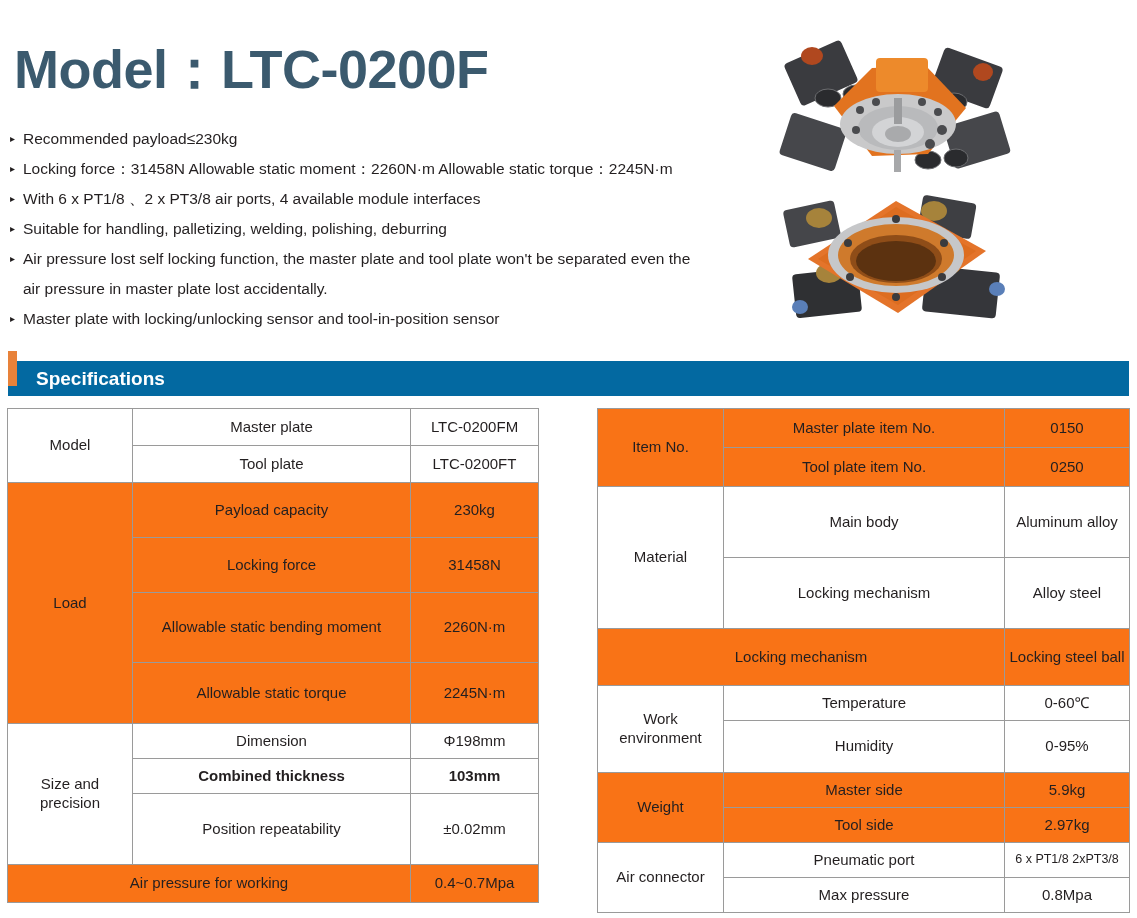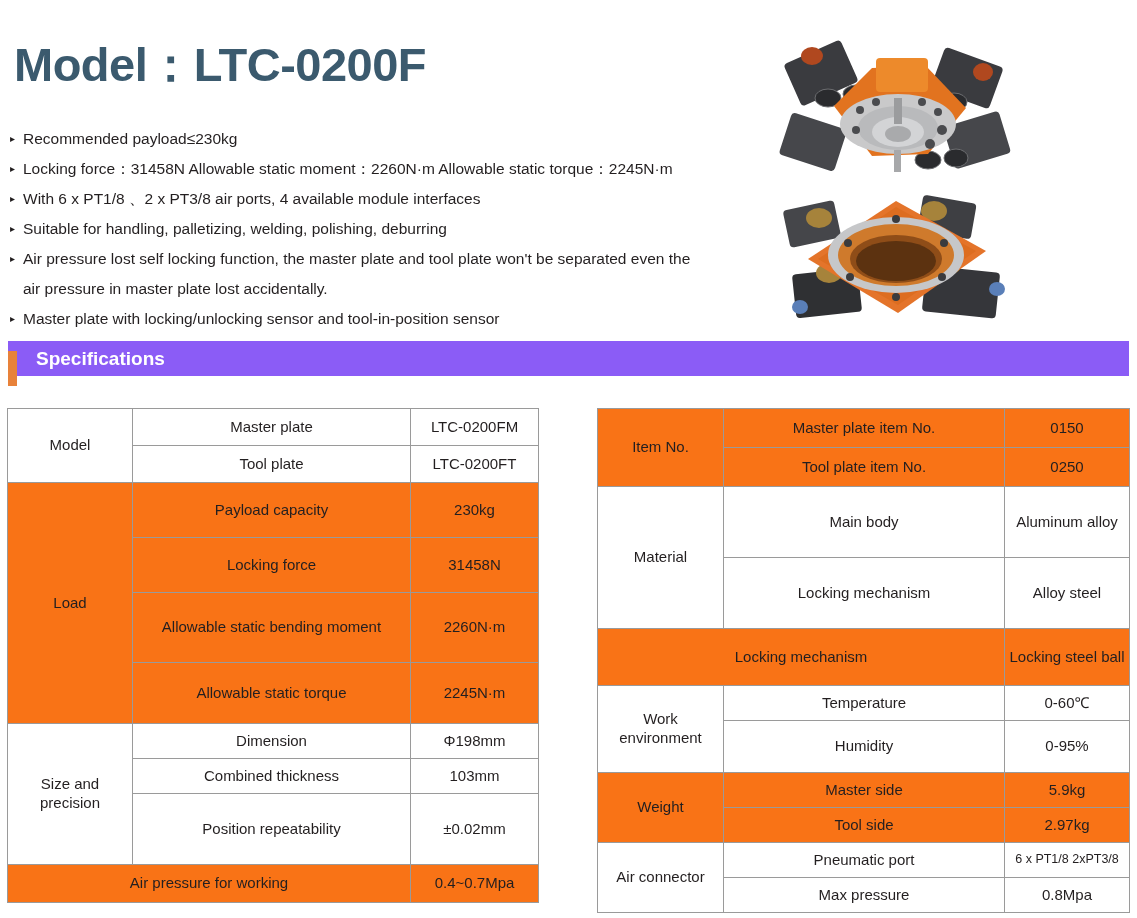--- a/index.html
+++ b/index.html
@@ -12,21 +12,21 @@
     color: #231f20;
     overflow: hidden;
     position: relative;
   }
 
   
   .title {
     position: absolute;
     left: 14px;
     top: 34px;
-    font-size: 47px;
+    font-size: 54px;
     font-weight: bold;
     color: #3b5a6e;
     letter-spacing: -0.5px;
     white-space: pre;
   }
 
   
   .bullets {
     position: absolute;
     left: 10px;
@@ -59,24 +59,24 @@
     height: 300px;
   }
   .prod { position: absolute; }
   .prod1 { left: 4px; top: 4px; width: 240px; height: 150px; }
   .prod2 { left: 6px; top: 165px; width: 238px; height: 135px; }
 
   
   .spec-bar {
     position: absolute;
     left: 8px;
-    top: 341px;
+    top: 361px;
     width: 1121px;
     height: 35px;
-    background: #8b5cf6;
+    background: #0369a1;
     display: flex;
     align-items: center;
   }
   .spec-accent {
     position: absolute;
     left: 8px;
     top: 351px;
     width: 9px;
     height: 35px;
     background: #e8823a;
@@ -256,21 +256,21 @@
       </tr>
       <tr style="height: 61px;">
         <td class="shaded">Allowable static torque</td>
         <td class="shaded">2245N·m</td>
       </tr>
       <tr style="height: 35px;">
         <td rowspan="3" class="plain">Size and precision</td>
         <td class="plain">Dimension</td>
         <td class="plain">Φ198mm</td>
       </tr>
-      <tr style="height: 35px;">
+      <tr style="height: 35px; font-weight: bold;">
         <td class="plain">Combined thickness</td>
         <td class="plain">103mm</td>
       </tr>
       <tr style="height: 71px;">
         <td class="plain">Position repeatability</td>
         <td class="plain">±0.02mm</td>
       </tr>
       <tr style="height: 38px; margin-left: 44px;">
         <td colspan="2" class="shaded">Air pressure for working</td>
         <td class="shaded">0.4~0.7Mpa</td>

